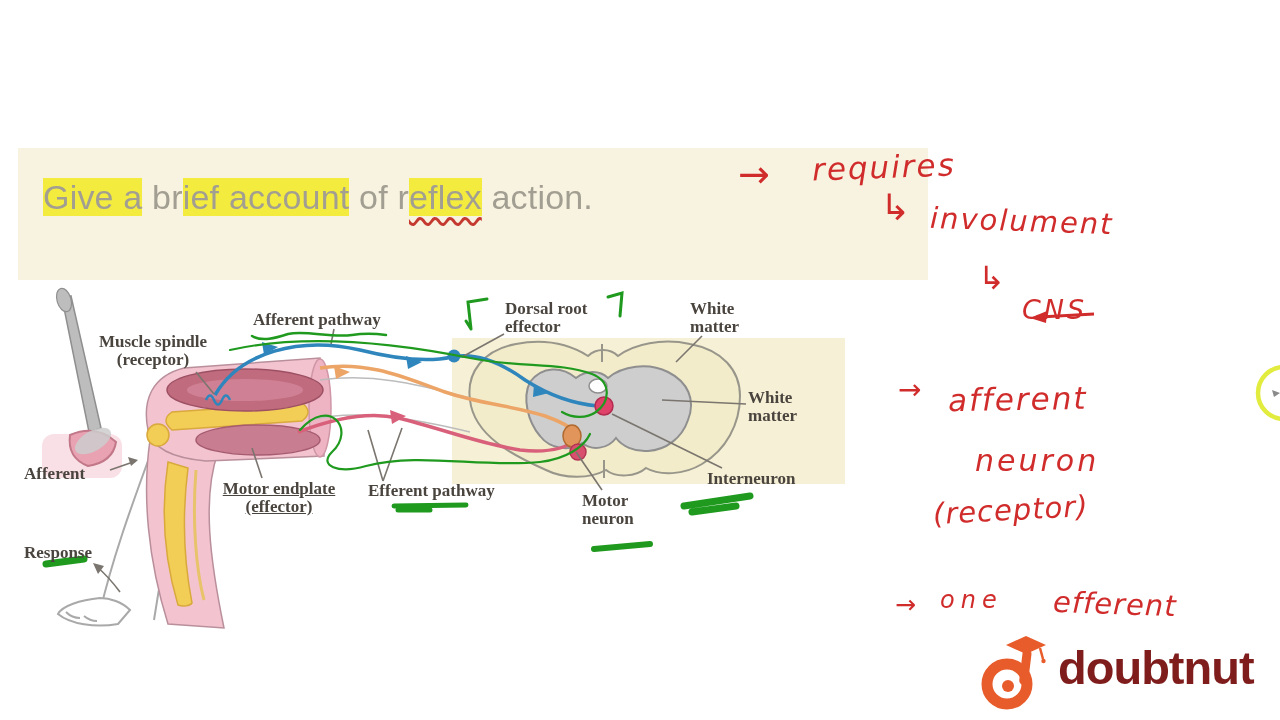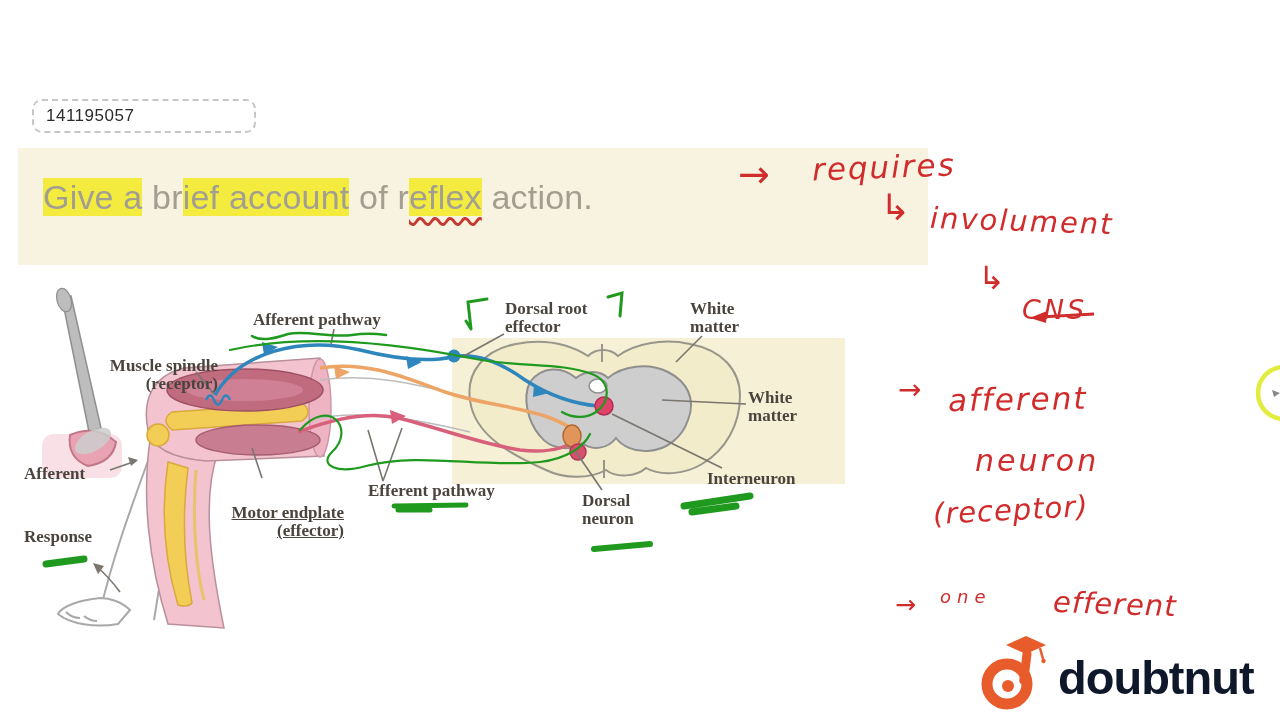--- a/index.html
+++ b/index.html
@@ -10,74 +10,71 @@
   }
   
   .id-box {
     position:absolute; left:32px; top:99px; width:224px; height:34px;
     border:2px dashed #c6c6c6; border-radius:10px; background:#fff;
     display:flex; align-items:center; padding-left:12px;
     font-size:17px; color:#2b2b2b; letter-spacing:.5px;
   }
   
   .banner {
-    position:absolute; left:18px; top:148px; width:910px; height:117px;
+    position:absolute; left:18px; top:148px; width:910px; height:132px;
     background:#f8f3e1;
   }
   .q-text {
     position:absolute; left:25px; top:30px;
     font-size:34px; color:#a29e91; letter-spacing:.2px; white-space:nowrap;
   }
   .q-text .hl { background:#f3ec3f; }
   .q-text .squiggle {
     text-decoration-line:underline; text-decoration-style:wavy;
     text-decoration-color:#c43a30; text-decoration-thickness:2.5px;
     text-underline-offset:8px;
   }
   
   .dlabel {
     position:absolute; font-family:"Liberation Serif", serif;
     font-weight:700; font-size:17px; color:#4a443e; line-height:18px;
     white-space:nowrap;
   }
-  .center { text-align:right;margin-top:24px; }
+  .center { text-align:center; }
   
   .hw {
     position:absolute; color:#d12c2c; font-family:"DejaVu Sans", sans-serif;
     font-style:italic; white-space:nowrap; line-height:1;
   }
   .hw-arrow1   { left:738px; top:155px; font-size:38px; font-style:normal; }
   .hw-requires { left:812px; top:152px; font-size:31px; letter-spacing:2px; transform:rotate(-2deg); }
   .hw-hook1    { left:880px; top:190px; font-size:36px; font-style:normal; }
   .hw-involument { left:930px; top:207px; font-size:29px; letter-spacing:2px; transform:rotate(2deg); }
   .hw-hook2    { left:978px; top:262px; font-size:32px; font-style:normal; }
   .hw-cns      { left:1022px; top:270px; font-size:27px; letter-spacing:3px;margin-top:26px; }
   .hw-arrow2   { left:898px; top:376px; font-size:28px; font-style:normal; }
   .hw-afferent { left:948px; top:384px; font-size:31px; letter-spacing:2px; transform:rotate(-1deg); }
   .hw-neuron   { left:975px; top:446px; font-size:30px; letter-spacing:3px; }
   .hw-receptor { left:933px; top:496px; font-size:29px; letter-spacing:1px; transform:rotate(-3deg); }
   .hw-arrow3   { left:895px; top:592px; font-size:25px; font-style:normal; }
-  .hw-one      { left:940px; top:588px; font-size:18px; letter-spacing:6px; }
+  .hw-one      { left:940px; top:588px; font-size:24px; letter-spacing:6px; }
   .hw-efferent { left:1053px; top:590px; font-size:29px; letter-spacing:1px; transform:rotate(2deg); }
   
   .logo { position:absolute; left:980px; top:636px; display:flex; align-items:flex-start; }
   .logo-text {
-    font-size:47px; font-weight:700; color:#0f172a; letter-spacing:-1px;
-    margin-left:8px; margin-top:14px;
+    font-size:47px; font-weight:700; color:#7f1d1d; letter-spacing:-1px;
+    margin-left:8px; margin-top:4px;
   }
   svg.layer { position:absolute; left:0; top:0; pointer-events:none; }
 </style>
 </head>
 <body>
 
 <div class="canvas">
 
-  <div class="id-box">
-    <span>141195057</span>
-  </div>
 
   <div class="banner">
     <div class="q-text"><span class="hl ">Give a</span><span class=""> br</span><span class="hl ">ief account</span><span class=""> of r</span><span class="hl squiggle">eflex</span><span class=""> action.</span></div>
   </div>
 
   <svg class="layer" width="1280" height="720" viewBox="0 0 1280 720">
 
     <rect x="452" y="338" width="393" height="146" fill="#f6f0d6"></rect>
 
     <g stroke="#a9a9a9" stroke-width="2" fill="none">
@@ -187,28 +184,28 @@
   </div>
   <div class="dlabel" style="left:690px; top:300px;">
     <div>White</div>
     <div>matter</div>
   </div>
   <div class="dlabel" style="left:748px; top:389px;">
     <div>White</div>
     <div>matter</div>
   </div>
   <div class="dlabel" style="left:24px; top:465px;">Afferent</div>
-  <div class="dlabel" style="left:24px; top:528px;">Response</div>
+  <div class="dlabel" style="left:24px; top:544px;">Response</div>
   <div class="dlabel center" style="left:214px; top:480px; width:130px;text-decoration:underline;">
     <div>Motor endplate</div>
     <div>(effector)</div>
   </div>
   <div class="dlabel" style="left:368px; top:482px;">Efferent pathway</div>
   <div class="dlabel" style="left:582px; top:492px;">
-    <div>Dorsal</div>
+    <div>Motor</div>
     <div>neuron</div>
   </div>
   <div class="dlabel" style="left:707px; top:470px;">Interneuron</div>
 
   <div class="hw hw-arrow1">→</div>
   <div class="hw hw-requires">requires</div>
   <div class="hw hw-hook1">↳</div>
   <div class="hw hw-involument">involument</div>
   <div class="hw hw-hook2">↳</div>
   <div class="hw hw-cns">CNS</div>

